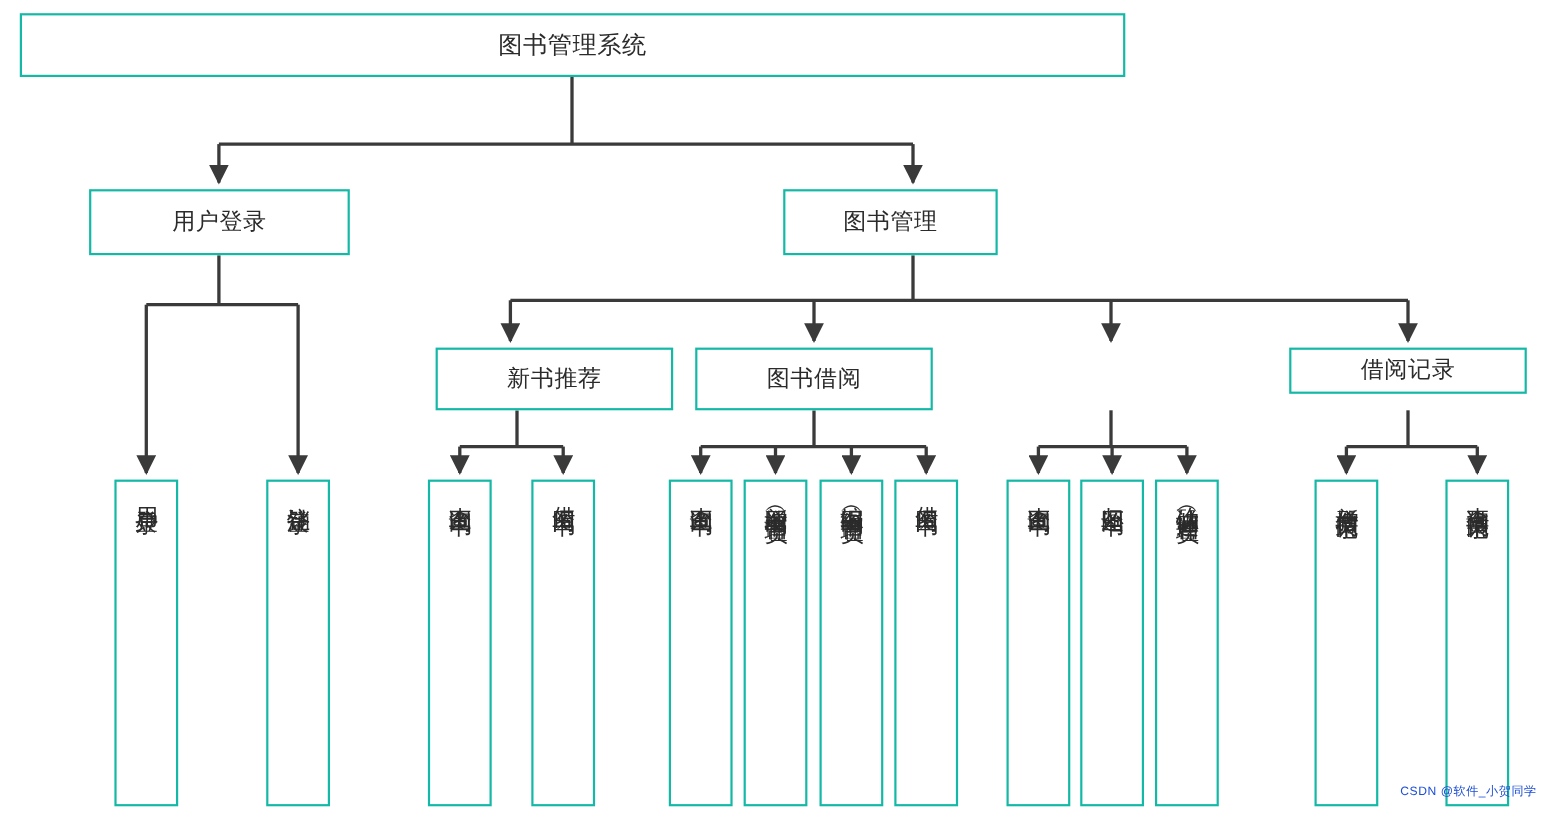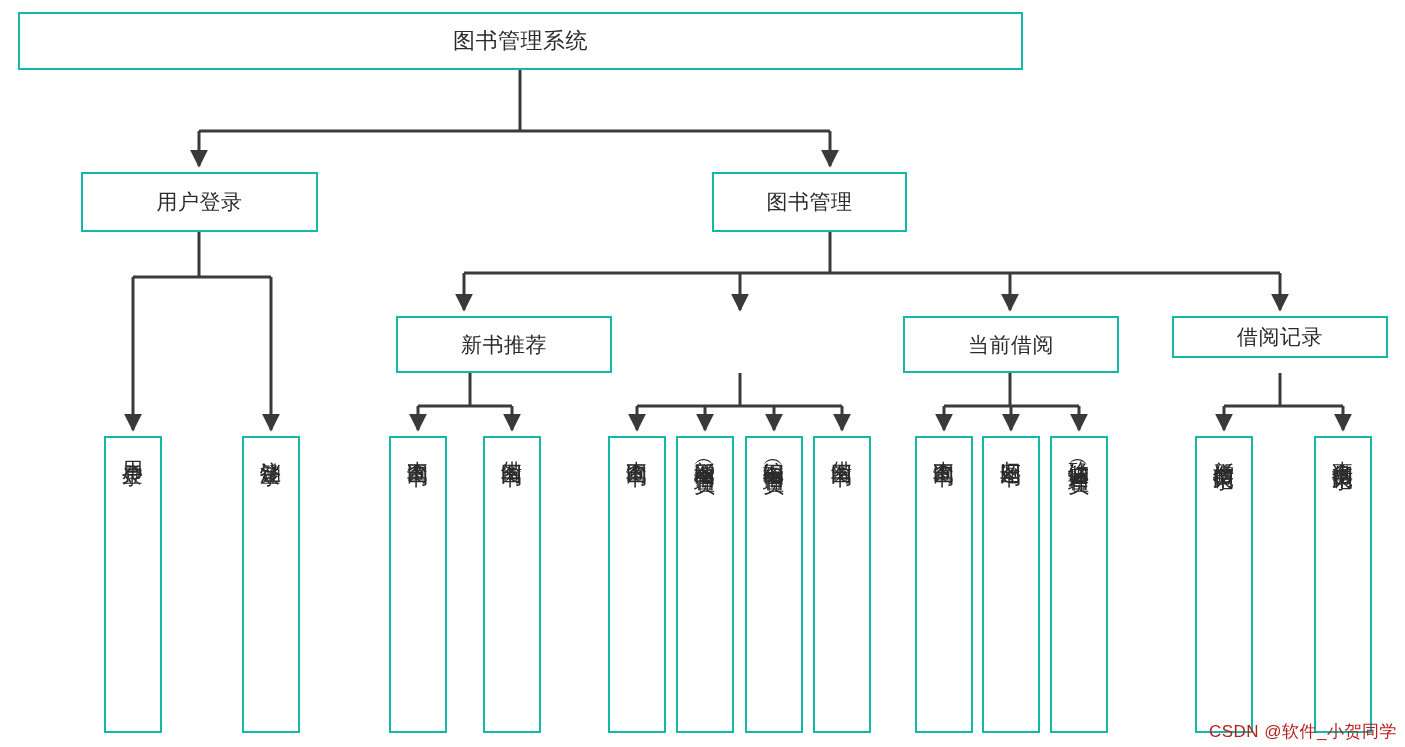--- a/index.html
+++ b/index.html
@@ -59,23 +59,23 @@
     writing-mode: vertical-rl;
     text-orientation: upright;
     font-size: 21px;
     letter-spacing: 2px;
     line-height: 1;
     white-space: nowrap;
   }
   #watermark {
     position: absolute;
     right: 8px;
-    bottom: 4px;
-    font-size: 17px;
-    color: #b91c1c;
+    bottom: 20px;
+    font-size: 11px;
+    color: #1d4ed8;
     letter-spacing: 0.5px;
     z-index: 5;
     white-space: nowrap;
     user-select: none;
   }
 </style>
 </head>
 <body>
 
 <div id="diagram-root">
@@ -137,22 +137,22 @@
   <div class="node horiz" style="left:81px; top:172px; width:237px; height:60px;">
     <span class="node-label">用户登录</span>
   </div>
   <div class="node horiz" style="left:712px; top:172px; width:195px; height:60px;">
     <span class="node-label">图书管理</span>
   </div>
 
   <div class="node horiz" style="left:362px; top:316px; width:216px; height:57px;margin-left:34px;">
     <span class="node-label">新书推荐</span>
   </div>
-  <div class="node horiz" style="left:903px; top:316px; width:216px; height:57px;">
-    <span class="node-label">当前借阅</span>
+  <div class="node horiz" style="left:632px; top:316px; width:216px; height:57px;">
+    <span class="node-label">图书借阅</span>
   </div>
   <div class="node horiz" style="left:1172px; top:316px; width:216px; height:42px;">
     <span class="node-label">借阅记录</span>
   </div>
 
   <div class="node vert" style="left:104px; top:436px; width:58px; height:297px;">
     <span class="node-label">用户登录</span>
   </div>
   <div class="node vert" style="left:242px; top:436px; width:58px; height:297px;">
     <span class="node-label">注销登录</span>

